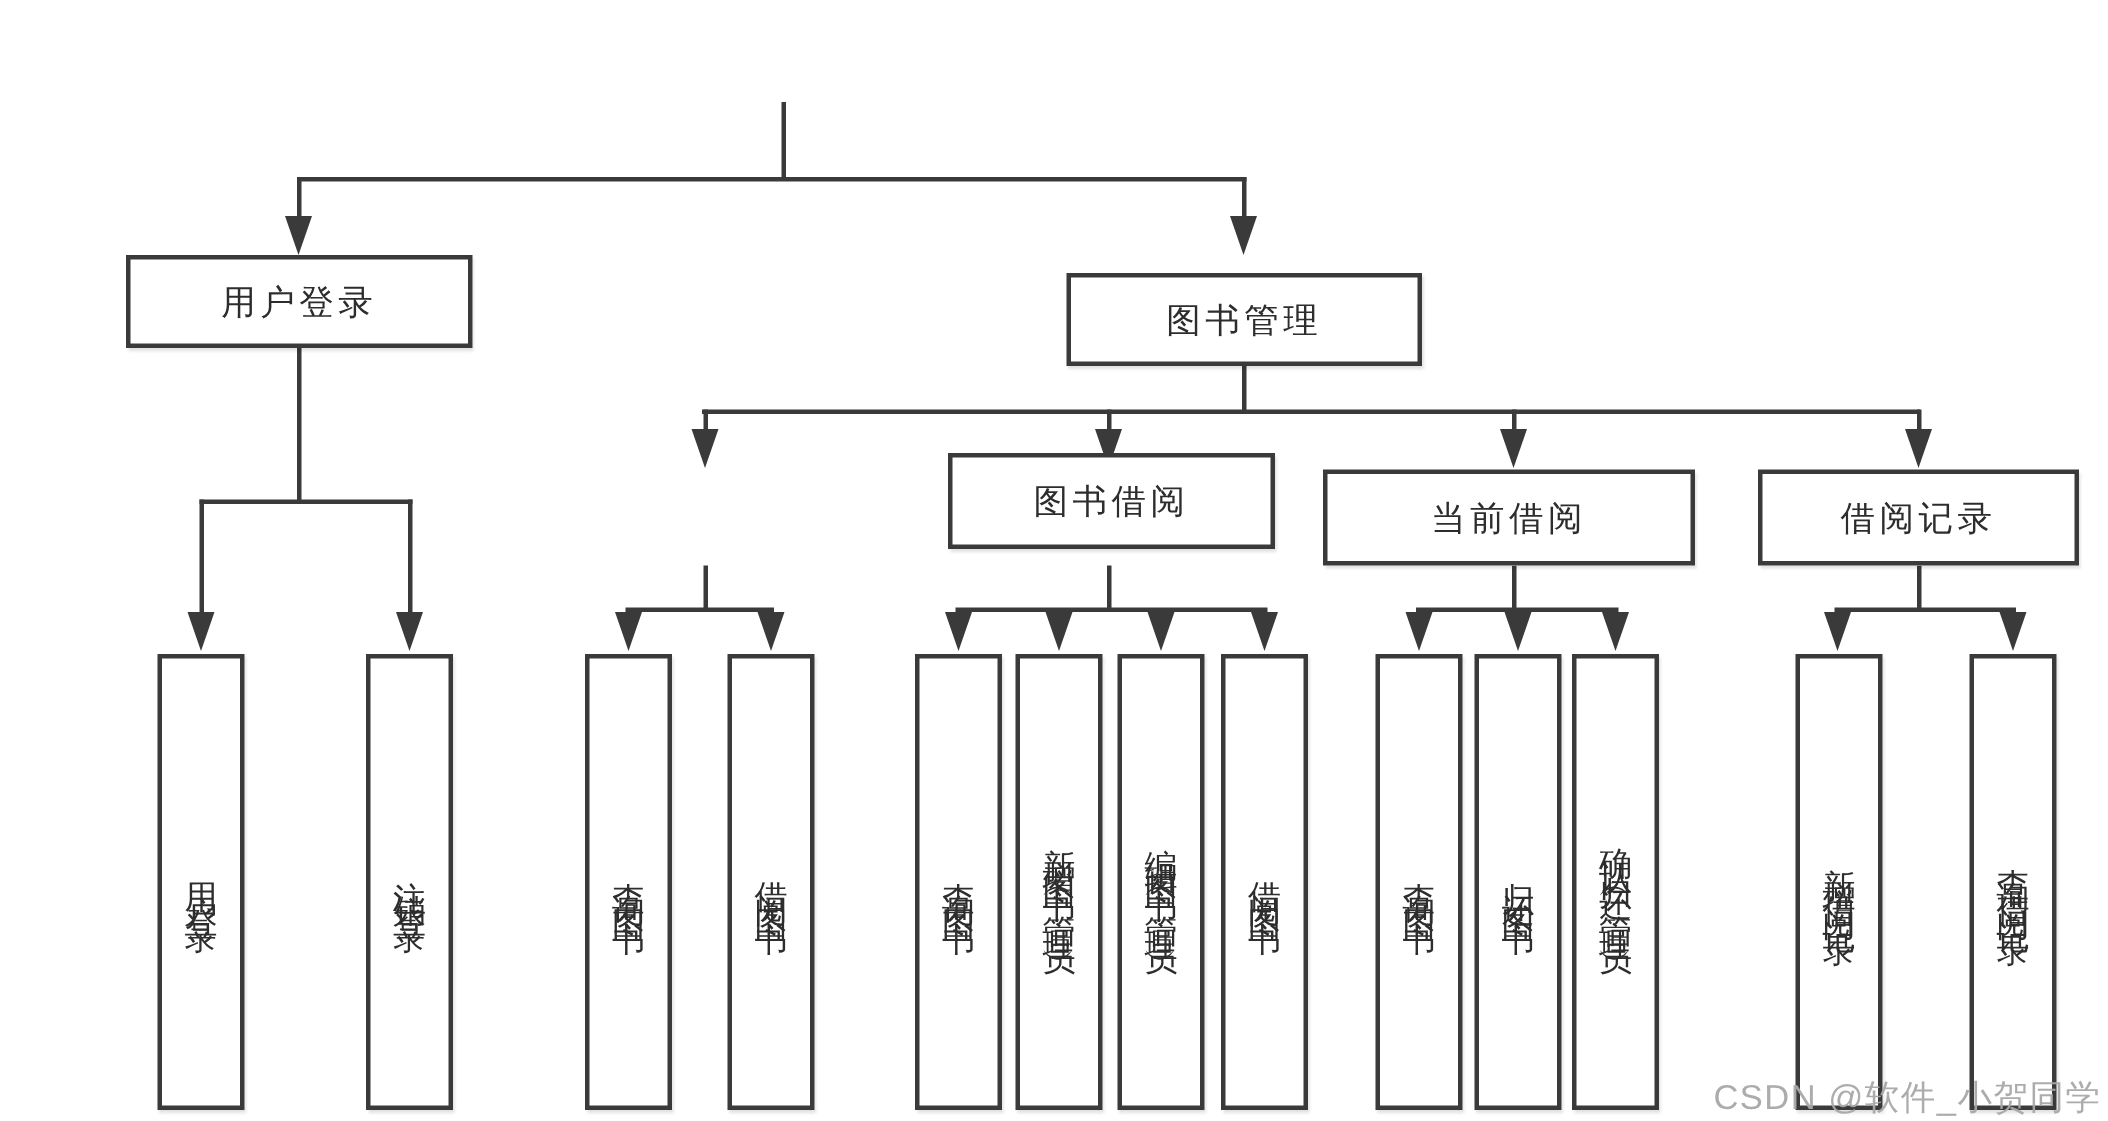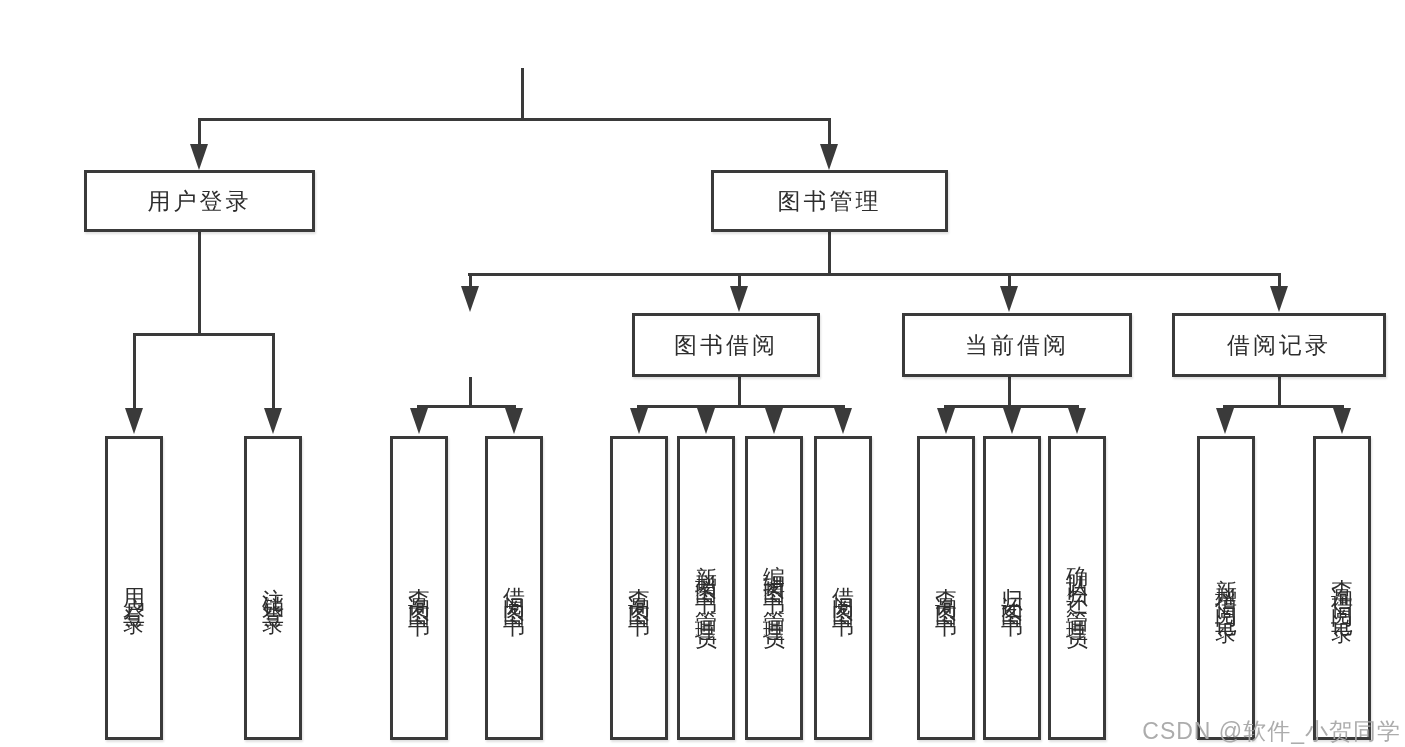--- a/index.html
+++ b/index.html
@@ -95,28 +95,28 @@
 
   <div class="vl" style="left:1278px;top:377px;height:31px"></div>
   <div class="hl" style="left:1223px;top:405px;width:121px"></div>
   <div class="ah" style="left:1216px;top:408px"></div>
   <div class="ah" style="left:1333px;top:408px"></div>
 
 
   <div class="hbox" style="left:84px;top:170px;width:231px;height:62px">
     <span>用户登录</span>
   </div>
-  <div class="hbox" style="left:711px;top:170px;width:237px;height:62px">
+  <div class="hbox" style="left:711px;top:182px;width:237px;height:62px">
     <span>图书管理</span>
   </div>
 
-  <div class="hbox" style="left:632px;top:313px;width:188px;height:64px">
+  <div class="hbox" style="left:632px;top:302px;width:218px;height:64px">
     <span>图书借阅</span>
   </div>
-  <div class="hbox" style="left:902px;top:313px;width:230px;height:64px">
+  <div class="hbox" style="left:882px;top:313px;width:248px;height:64px">
     <span>当前借阅</span>
   </div>
   <div class="hbox" style="left:1172px;top:313px;width:214px;height:64px">
     <span>借阅记录</span>
   </div>
 
   <div class="vbox" style="left:105px">
     <span class="vtext">用户登录</span>
   </div>
   <div class="vbox" style="left:244px">

